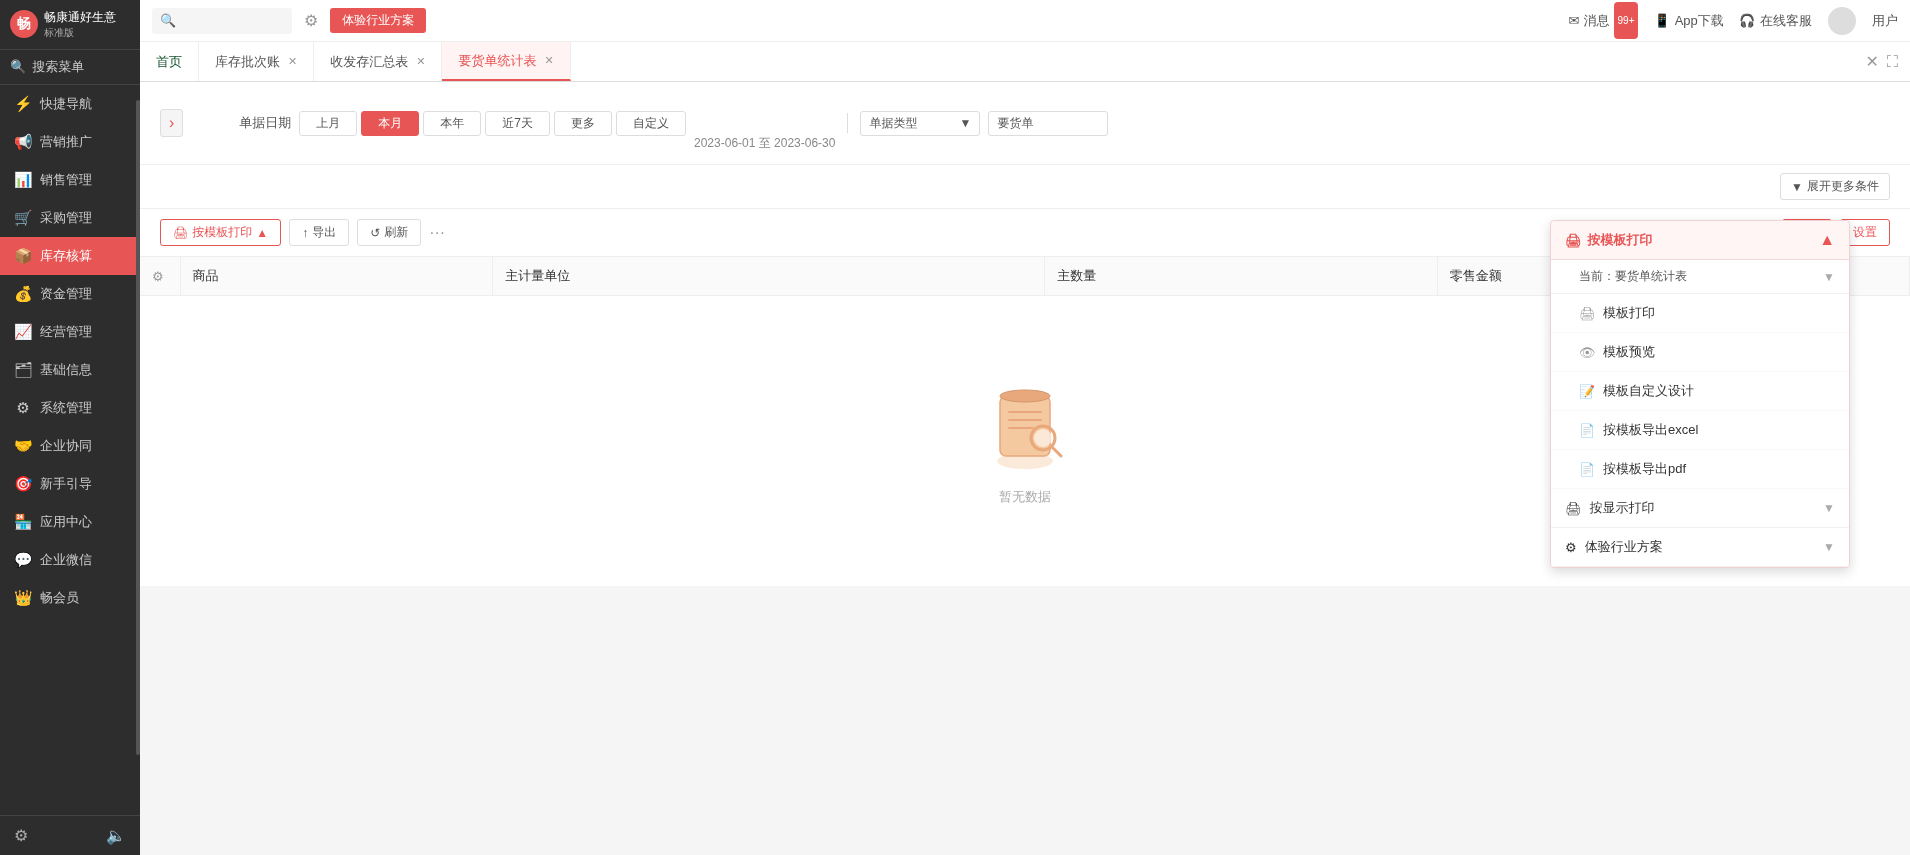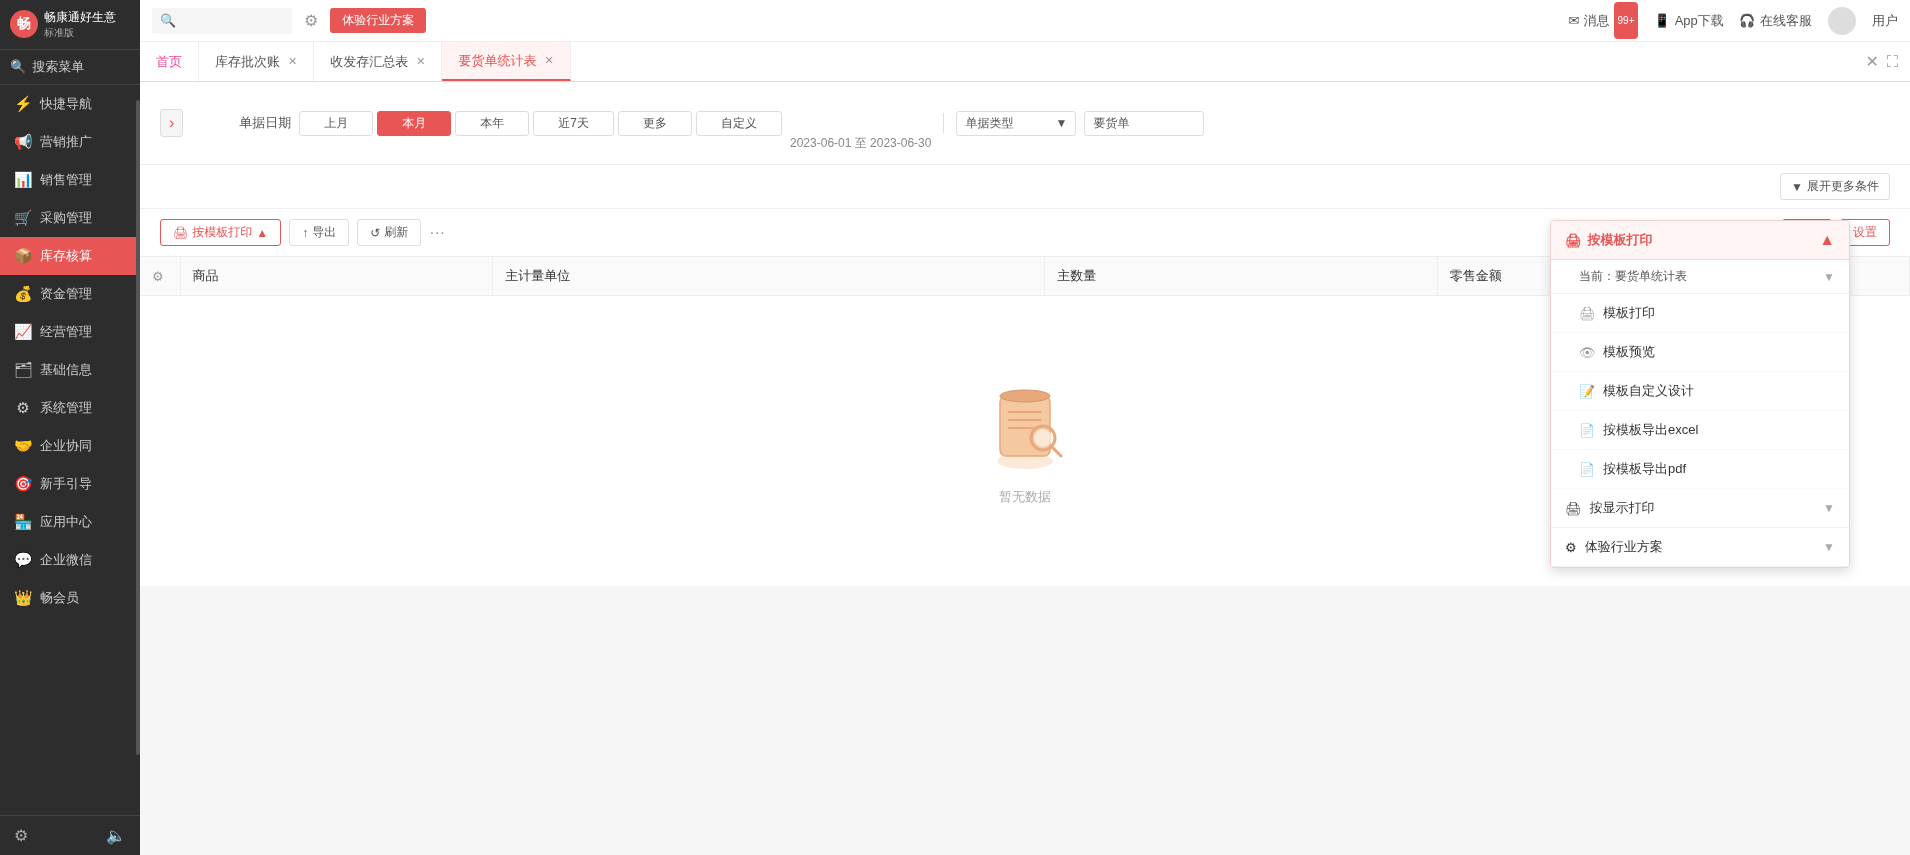--- a/index.html
+++ b/index.html
@@ -124,21 +124,21 @@
       padding: 0 16px;
       height: 100%;
       border-right: 1px solid #eee;
       cursor: pointer;
       color: #555;
       font-size: 13px;
       gap: 6px;
       white-space: nowrap;
     }
     .tab-item.active { background: #fff3f3; color: #e85555; border-bottom: 2px solid #e85555; }
-    .tab-item.home { color: #ec4899; font-weight: normal; }
+    .tab-item.home { color: #14532d; font-weight: normal; }
     .tab-close { color: #999; font-size: 11px; cursor: pointer; margin-left: 2px; }
     .tab-bar-right { margin-left: auto; display: flex; align-items: center; padding-right: 12px; gap: 8px; }
     .tab-bar-icon { color: #999; cursor: pointer; font-size: 16px; }
 
     
     .content {
       flex: 1;
       background: #f5f5f5;
       overflow: auto;
       padding: 0;
@@ -169,21 +169,21 @@
       border-bottom: 1px solid #eee;
     }
     .filter-toggle {
       background: #f5f5f5; border: 1px solid #ddd;
       border-radius: 3px; padding: 4px 8px;
       cursor: pointer; color: #e85555; font-size: 16px;
     }
     .filter-label { color: #555; font-size: 13px; margin-left: 48px; }
     .filter-date-group { display: flex; align-items: center; gap: 4px; }
     .date-btn {
-      padding: 3px 24px; border-radius: 3px;
+      padding: 3px 16px; border-radius: 3px;
       border: 1px solid #ddd; background: #fff;
       cursor: pointer; font-size: 12px; color: #555;
     }
     .date-btn.active { background: #e85555; color: #fff; border-color: #e85555; }
     .date-range { color: #888; font-size: 12px; margin-top: 41px; }
     .filter-separator { width: 1px; height: 20px; background: #ddd; margin: 0 4px; }
     .filter-select {
       display: flex; align-items: center;
       border: 1px solid #ddd; border-radius: 3px;
       padding: 3px 8px; background: #fff;

